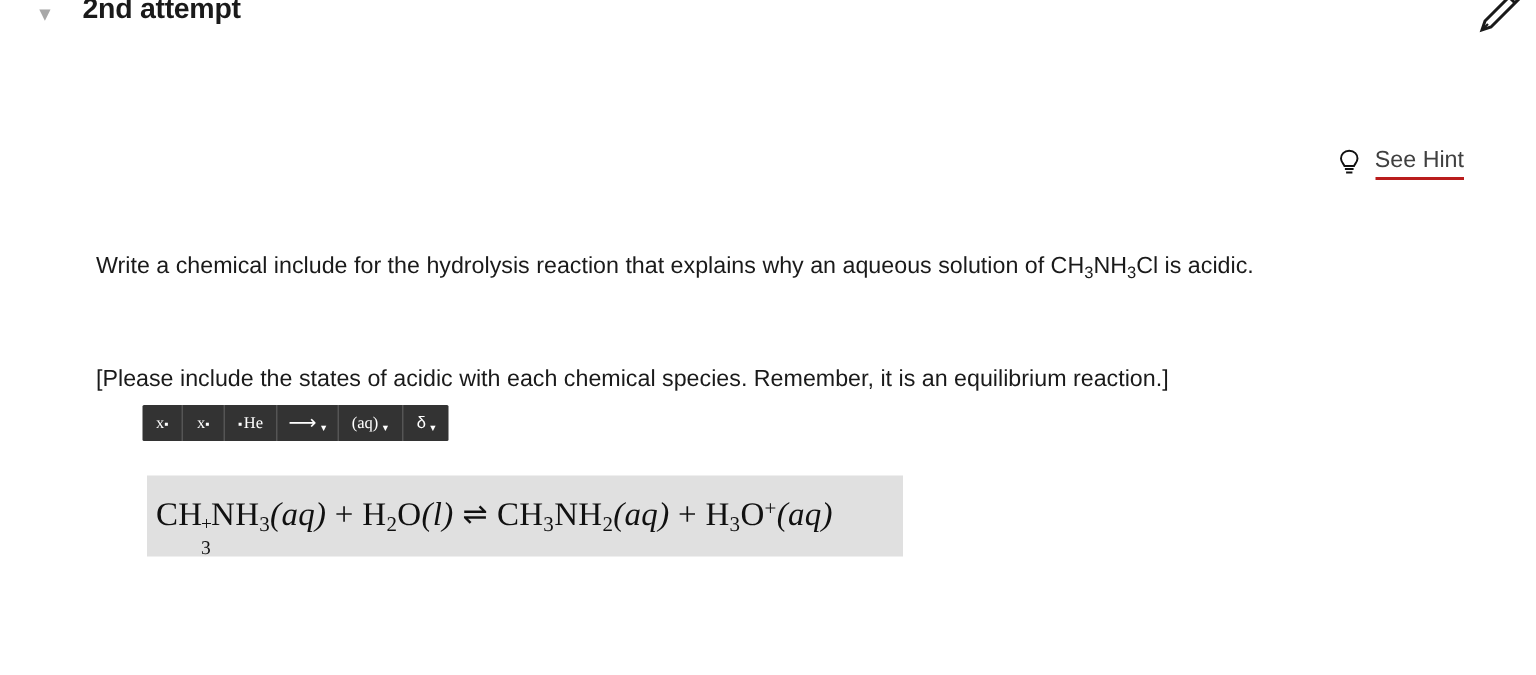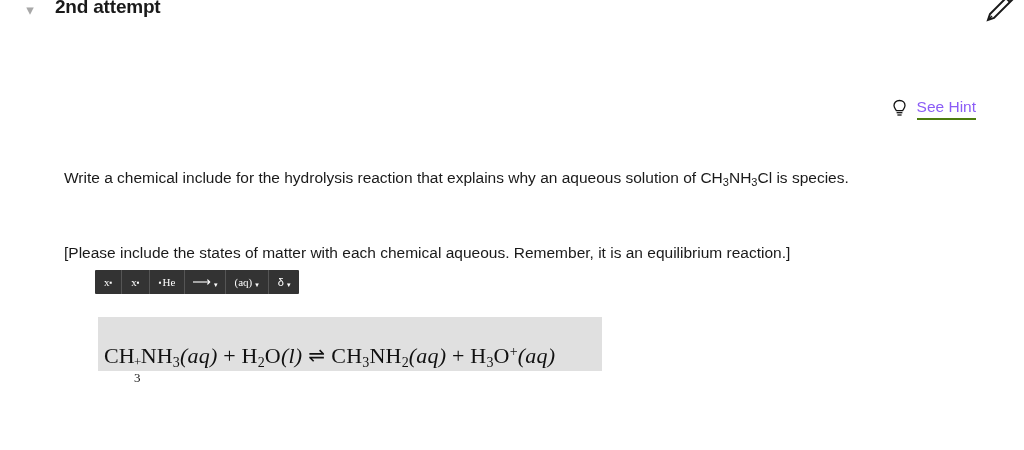--- a/index.html
+++ b/index.html
@@ -62,22 +62,22 @@
     align-items: center;
     gap: 9px;
   }
   .hint-bulb {
     width: 17px;
     height: 20px;
     display: block;
   }
   .hint-label {
     font-size: 15.5px;
-    color: #8b5cf6;
-    border-bottom: 2px solid #4d7c0f;
+    color: #404040;
+    border-bottom: 2px solid #b91c1c;
     padding-bottom: 3px;
     line-height: 17px;
   }
 
   
   .question {
     position: absolute;
     left: 64px;
     top: 166px;
     width: 915px;
@@ -131,21 +131,21 @@
 
   
   .answer-box {
     position: absolute;
     left: 98px;
     top: 317px;
     width: 504px;
     height: 54px;
     background: #e0e0e0;
     display: flex;
-    align-items: flex-end;
+    align-items: center;
     padding-left: 6px;
     box-sizing: border-box;
   }
   .equation {
     font-family: "Liberation Serif", serif;
     font-size: 22px;
     color: #111;
     white-space: nowrap;
     letter-spacing: 0.2px;
   }
@@ -208,24 +208,24 @@
     <svg width="17" height="20" viewBox="0 0 17 20">
       <path d="M8.5 1.5 C5 1.5 3 4 3 6.6 C3 8.8 4.7 10.1 5.3 11.6 L11.7 11.6 C12.3 10.1 14 8.8 14 6.6 C14 4 12 1.5 8.5 1.5 Z" fill="none" stroke="#111" stroke-width="1.3"></path>
       <line x1="5.6" y1="13.7" x2="11.4" y2="13.7" stroke="#111" stroke-width="1.3"></line>
       <line x1="6.4" y1="16" x2="10.6" y2="16" stroke="#111" stroke-width="1.3"></line>
     </svg>
   </span>
   <span class="hint-label">See Hint</span>
 </div>
 
 <div class="question">
-  <span>Write a chemical include for the hydrolysis reaction that explains why an aqueous solution of CH</span><sub>3</sub><span>NH</span><sub>3</sub><span>Cl is species.</span>
-</div>
-
-<div class="note">[Please include the states of matter with each chemical aqueous. Remember, it is an equilibrium reaction.]</div>
+  <span>Write a chemical include for the hydrolysis reaction that explains why an aqueous solution of CH</span><sub>3</sub><span>NH</span><sub>3</sub><span>Cl is acidic.</span>
+</div>
+
+<div class="note">[Please include the states of acidic with each chemical species. Remember, it is an equilibrium reaction.]</div>
 
 <div class="eq-toolbar">
   <div class="eq-tool">
     <span>x</span>
       <span class="sup">▪</span>
   </div>
   <div class="eq-tool">
     <span>x</span>
       <span class="sub">▪</span>
   </div>

